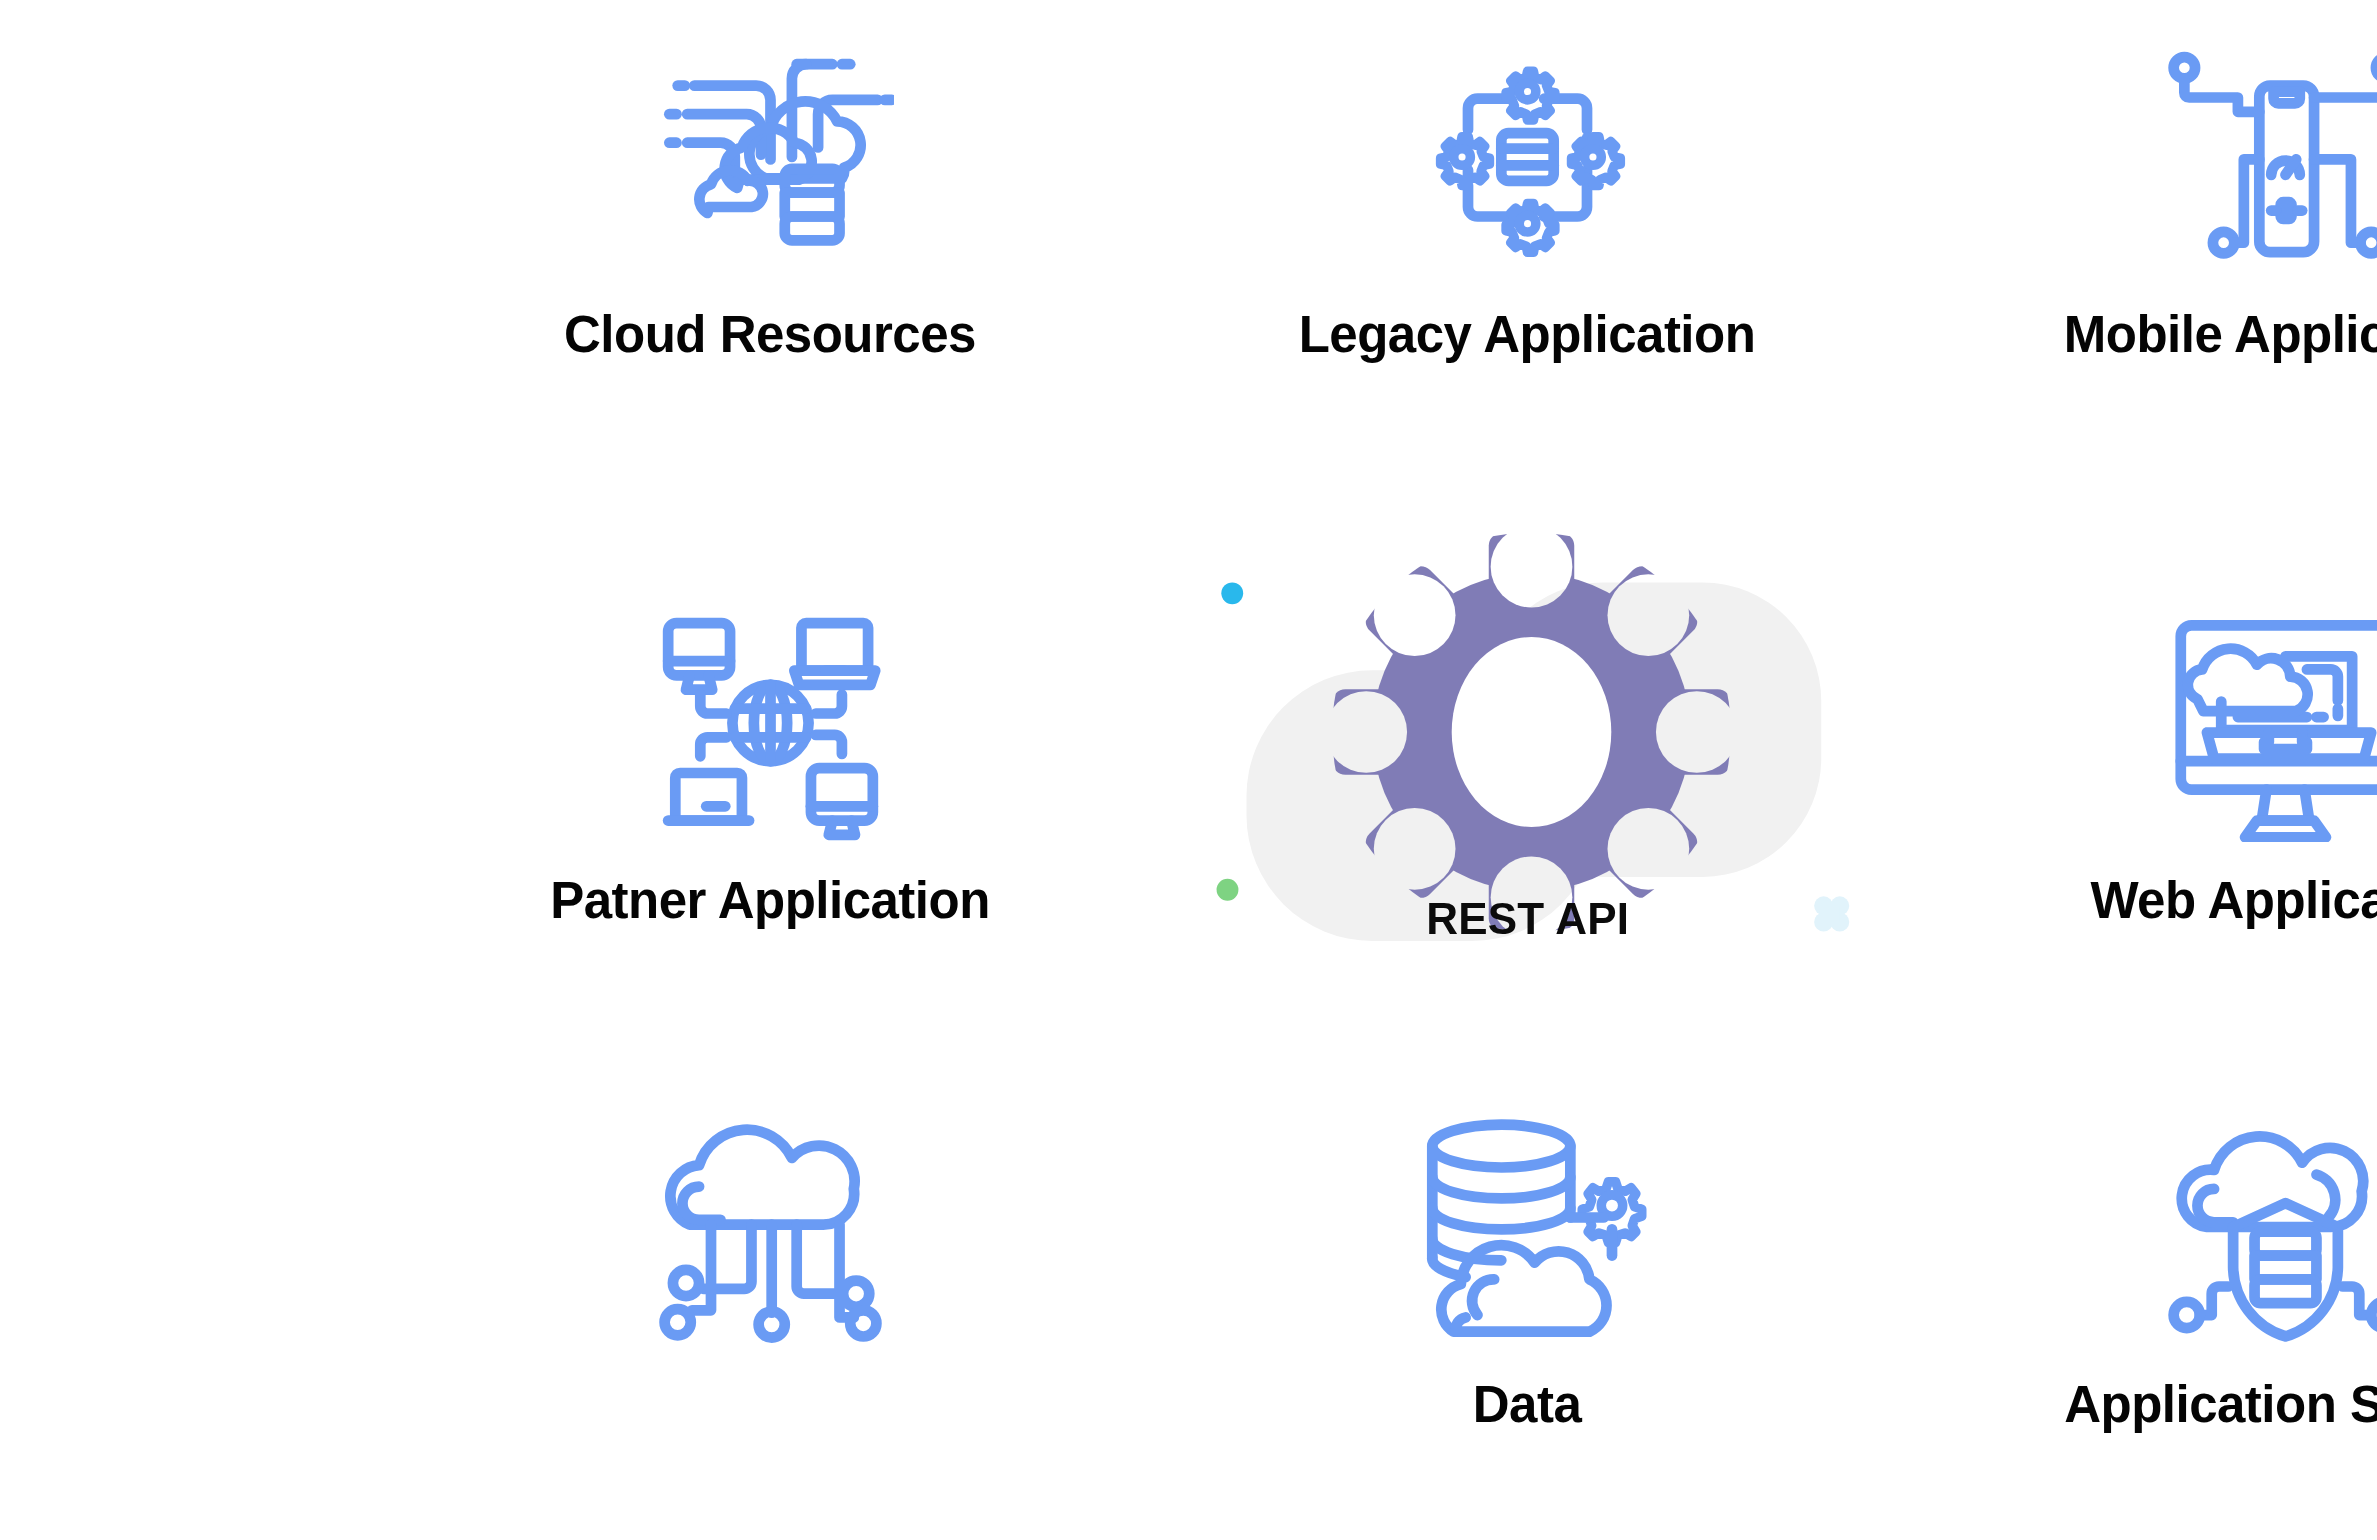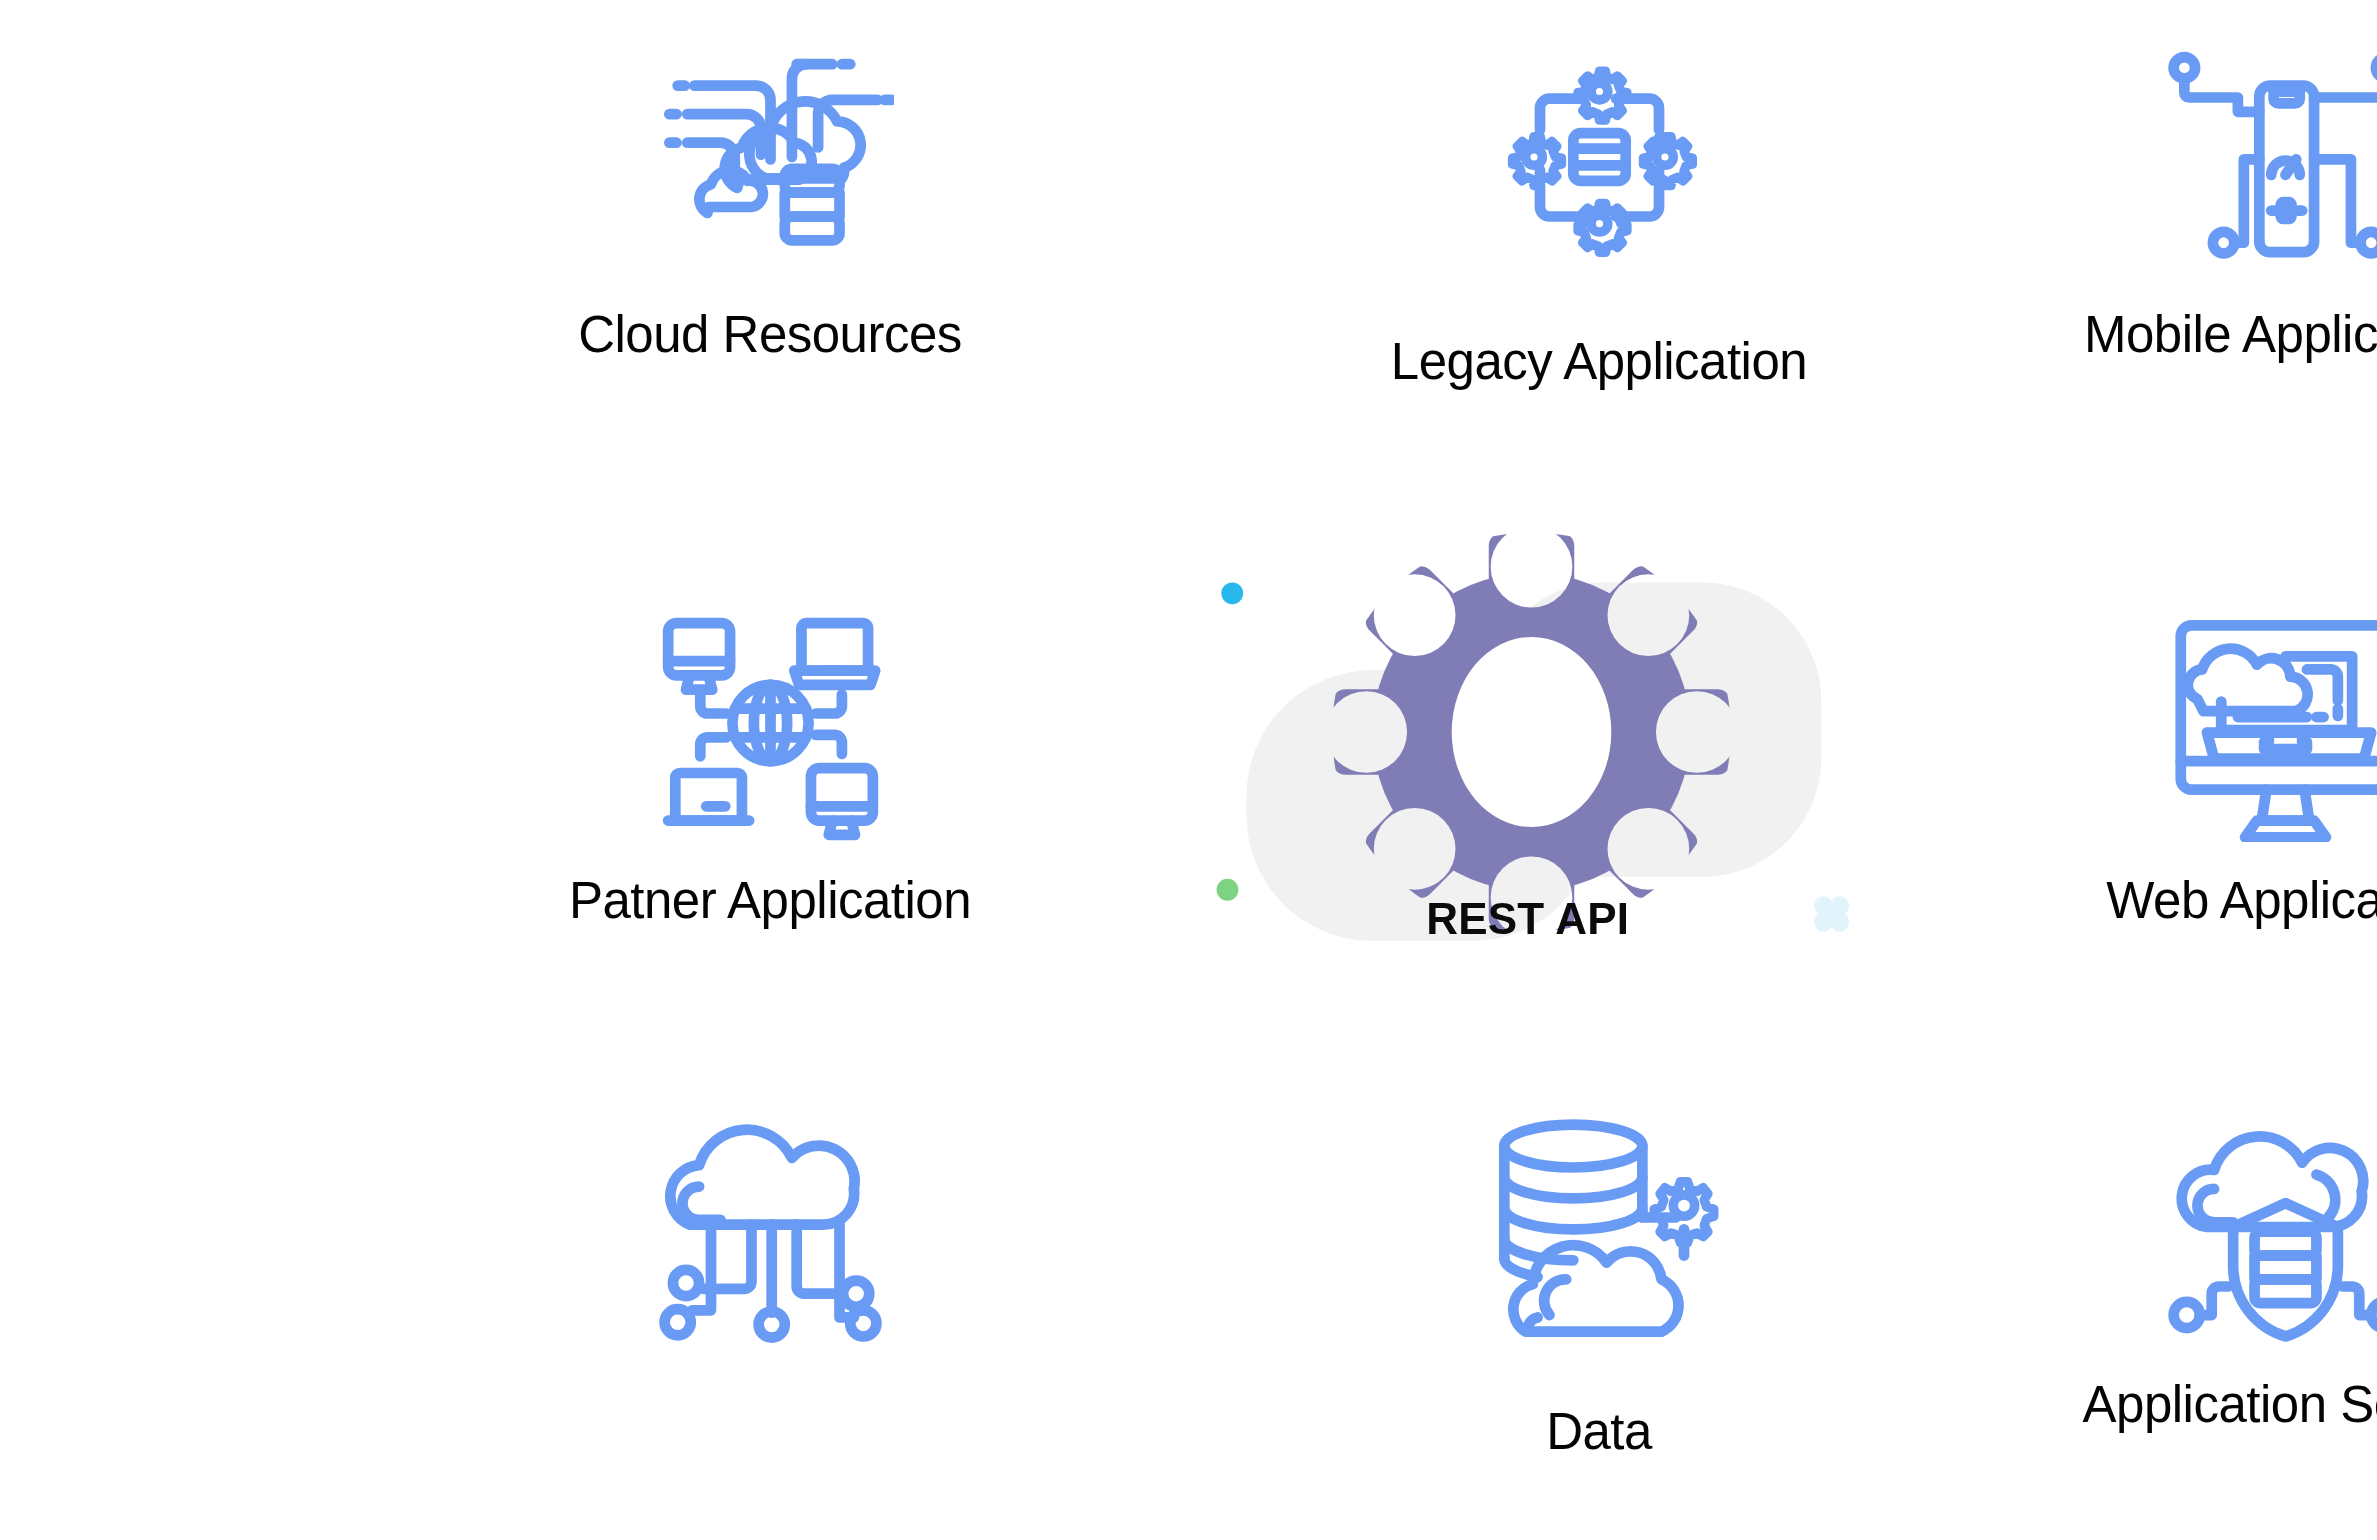--- a/index.html
+++ b/index.html
@@ -31,31 +31,31 @@
 
   .node-icon {
     width: 247px;
     height: 238px;
     display: block;
   }
 
   .node-label {
     margin-top: 28.5px;
     font-size: 51px;
-    font-weight: normal;
+    font-weight: bold;
     color: #040404;
     text-align: center;
     line-height: 1.18;
     letter-spacing: -0.5px;
     white-space: pre-line;
   }
 
   
   .col-1 { left: 437px; }
-  .col-2 { left: 1266px; gap: 27px; }
+  .col-2 { left: 1194px; }
   .col-3 { left: 1952px; }
 
   
   .row-1 { top: 38px; }
   .row-2 { top: 604px; }
   .row-3 { top: 1108px; }
 
   
   #hub {
     position: absolute;

